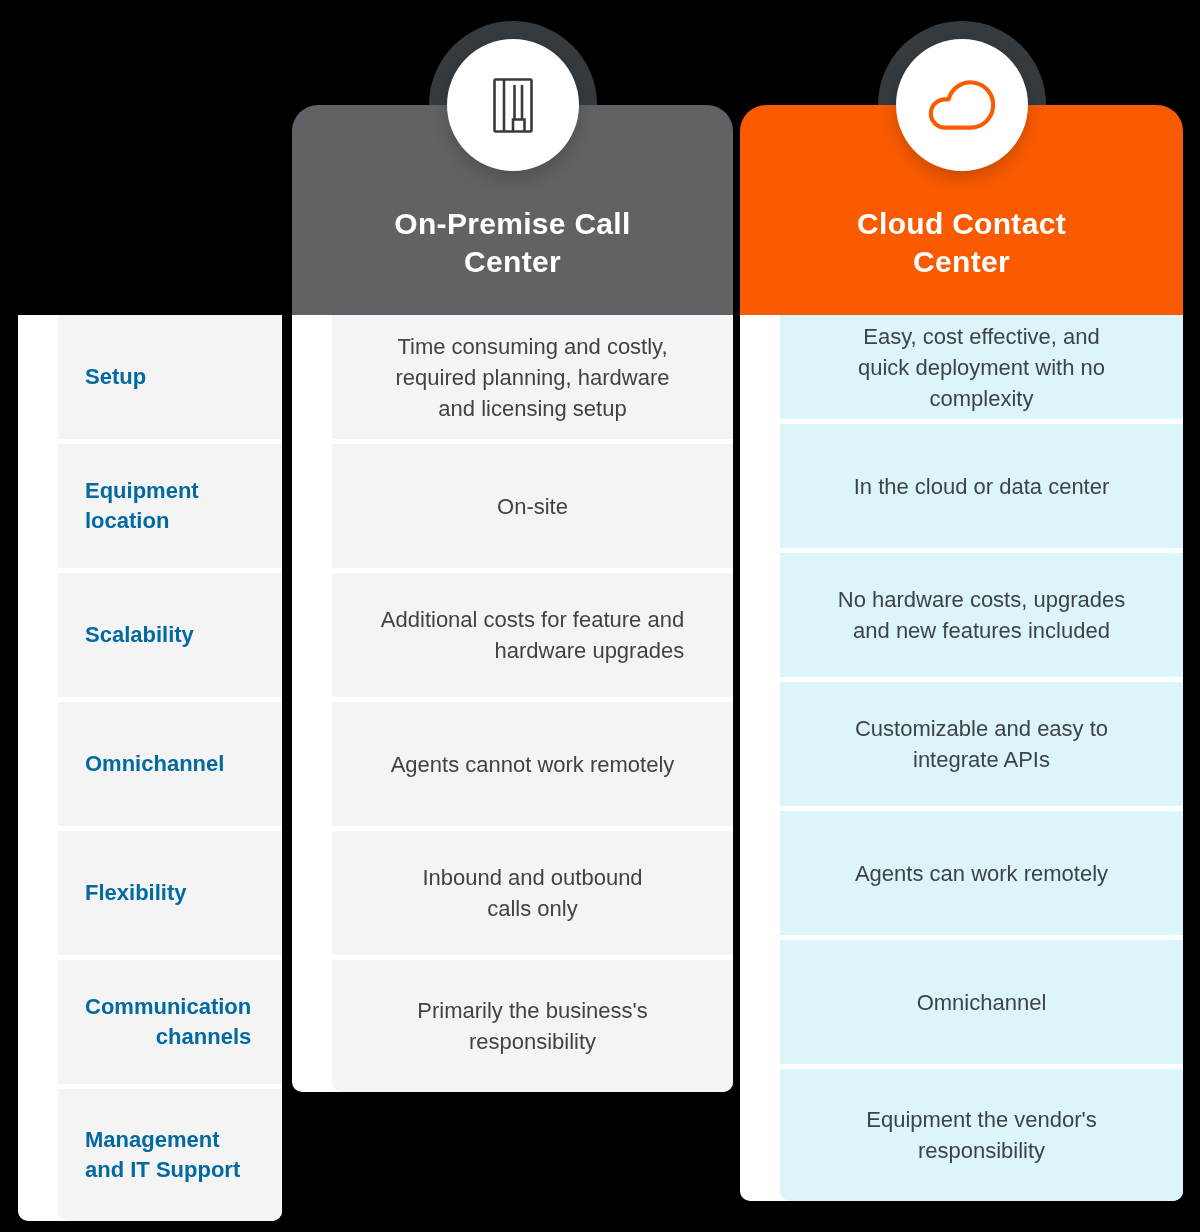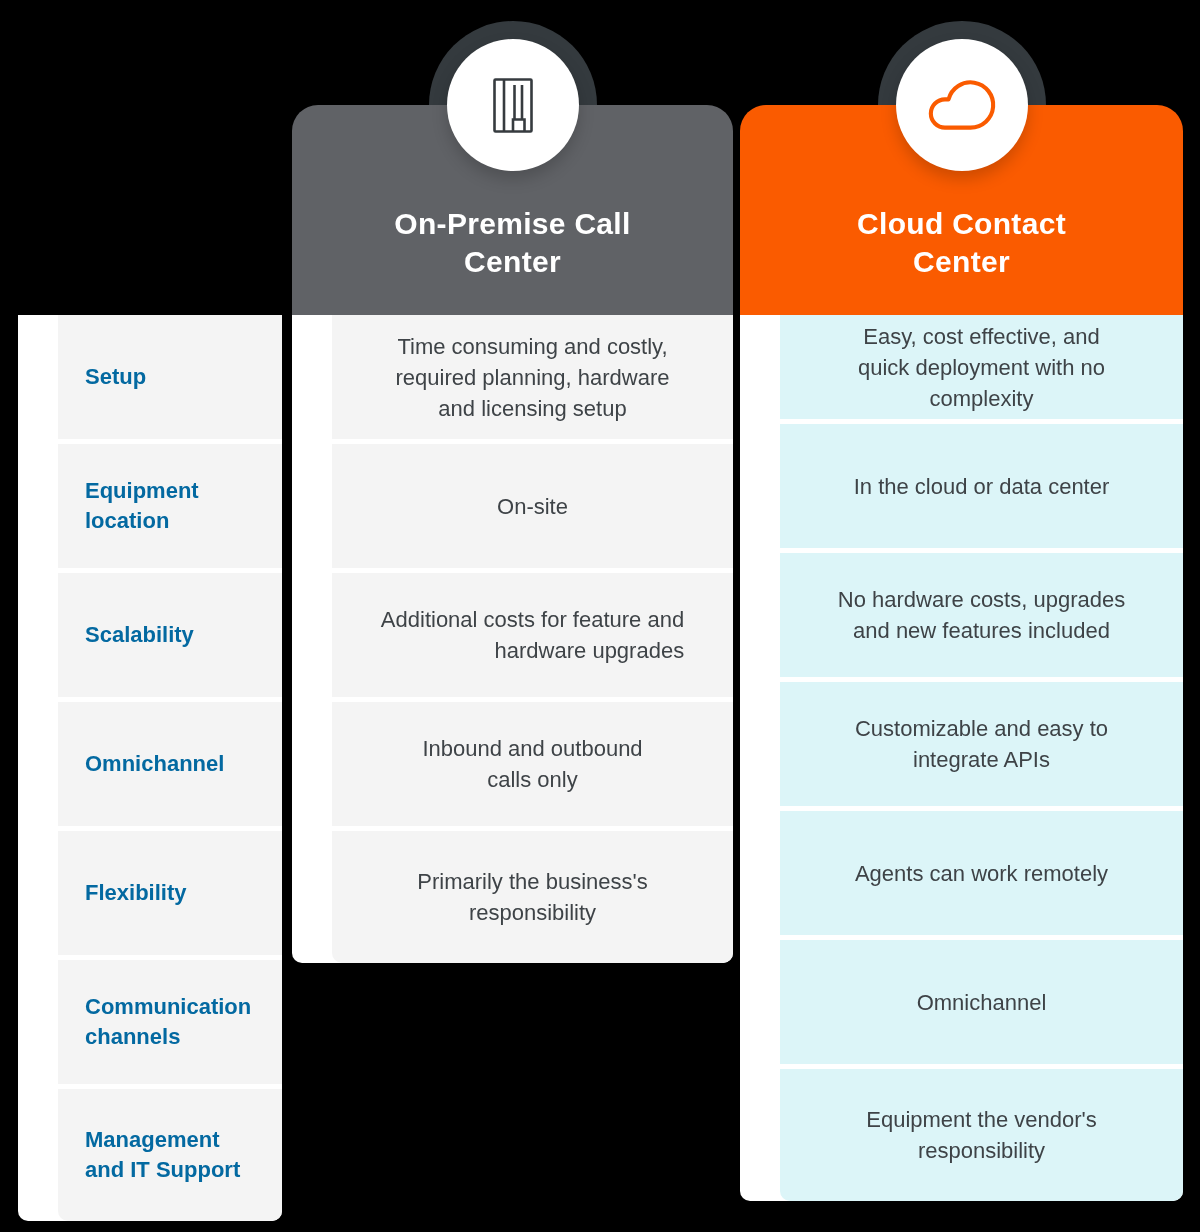--- a/index.html
+++ b/index.html
@@ -68,21 +68,21 @@
 <div class="stage">
 
   <section class="column col-labels">
     <div class="cells" id="cells-label">
         <div class="cell label-cell" style="height: 124px;">Setup</div>
         <div class="cell label-cell" style="height: 124px;">Equipment
 location</div>
         <div class="cell label-cell" style="height: 124px;">Scalability</div>
         <div class="cell label-cell" style="height: 124px;">Omnichannel</div>
         <div class="cell label-cell" style="height: 124px;">Flexibility</div>
-        <div class="cell label-cell" style="height: 124px;">Communication
+        <div class="cell label-cell" style="height: 124px; text-align: right;">Communication
 channels</div>
         <div class="cell label-cell" style="height: 132px;">Management
 and IT Support</div>
       </div>
   </section>
 
   <section class="column col-onprem">
     <div class="ring"></div>
     <header class="colheader gray">
       <div class="badge">
@@ -97,20 +97,21 @@
       <h2 class="title">On-Premise Call
 Center</h2>
     </header>
     <div class="cells" id="cells-onprem">
         <div class="cell" style="height: 124px;">Time consuming and costly,
 required planning, hardware
 and licensing setup</div>
         <div class="cell" style="height: 124px;">On-site</div>
         <div class="cell" style="height: 124px; text-align: right;">Additional costs for feature and
 hardware upgrades</div>
+        <div class="cell" style="height: 124px;">Agents cannot work remotely</div>
         <div class="cell" style="height: 124px;">Inbound and outbound
 calls only</div>
         <div class="cell" style="height: 132px;">Primarily the business's
 responsibility</div>
       </div>
   </section>
 
   <section class="column col-cloud">
     <div class="ring"></div>
     <header class="colheader orange">

